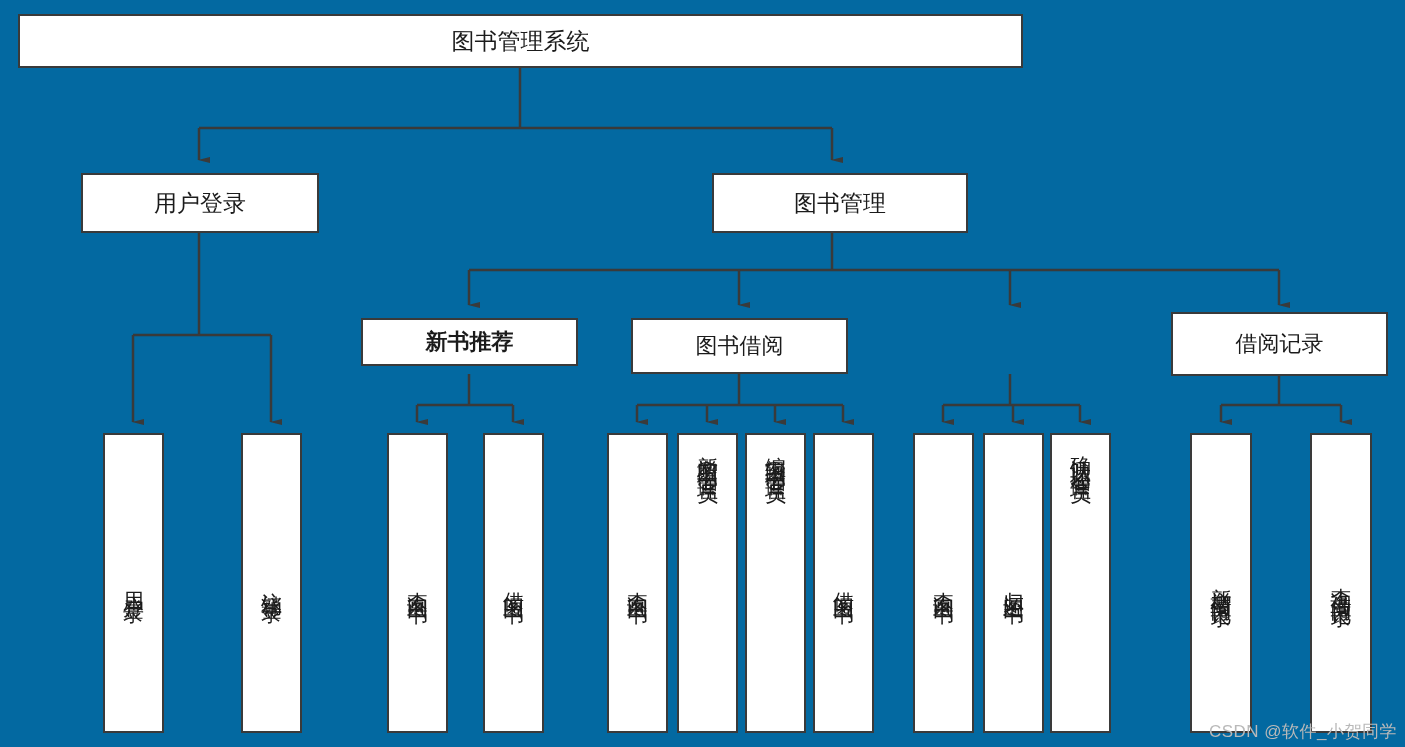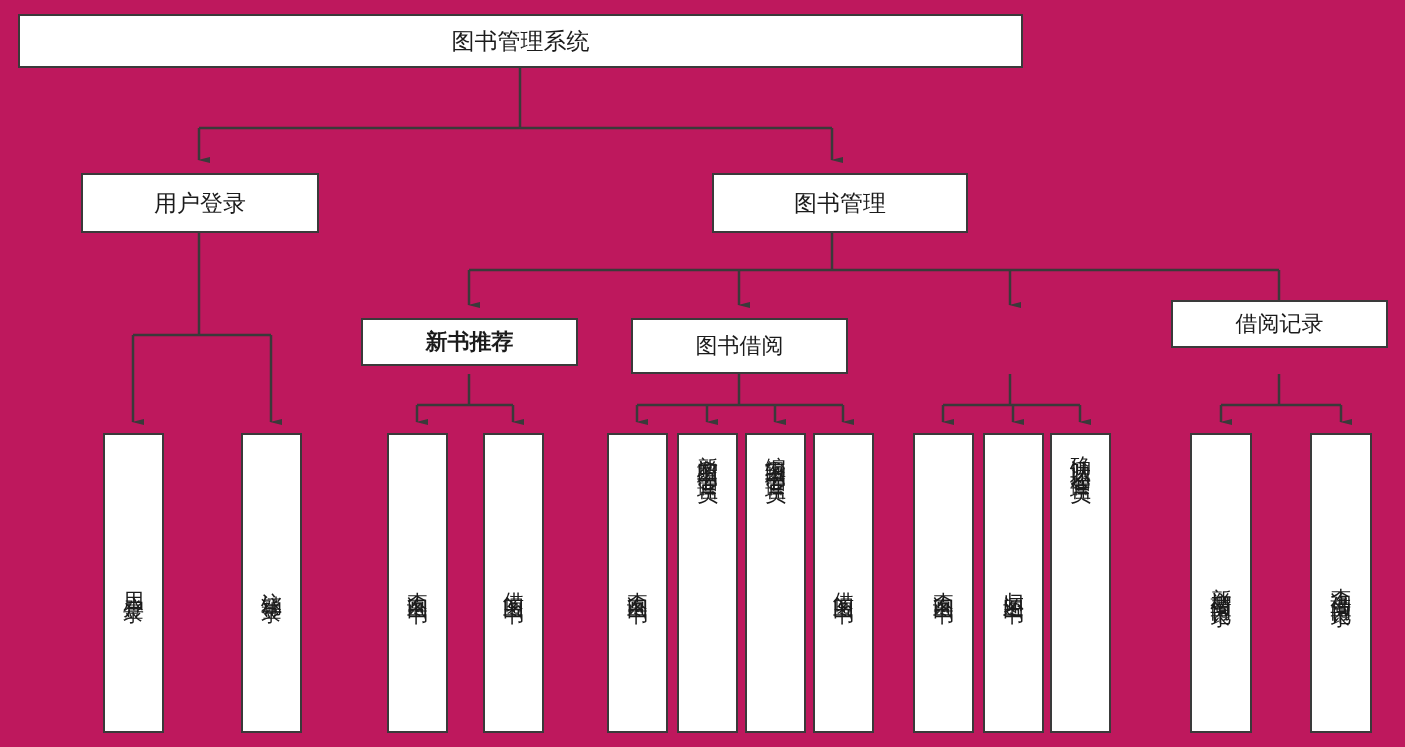--- a/index.html
+++ b/index.html
@@ -5,21 +5,21 @@
 <style>
   html,body{margin:0;padding:0;background:#ffffff;}
   body{
     font-family:"Liberation Sans","DejaVu Sans",sans-serif;
     -webkit-font-smoothing:antialiased;
   }
   #stage{
     position:relative;
     width:1405px;
     height:747px;
-    background:#be185d;
+    background:#0369a1;
     overflow:hidden;
   }
   #wires{
     position:absolute;
     left:0; top:0;
     width:1405px; height:747px;
     pointer-events:none;
   }
   .node{
     position:absolute;
@@ -125,21 +125,21 @@
 
   <div class="node level2" style="left:361px; top:318px; width:217px; height:48px;font-weight:bold;">
     <span class="hlabel">新书推荐</span>
   </div>
 
   <div class="node level2" style="left:631px; top:318px; width:217px; height:56px;">
     <span class="hlabel">图书借阅</span>
   </div>
 
 
-  <div class="node level2" style="left:1171px; top:300px; width:217px; height:48px;">
+  <div class="node level2" style="left:1171px; top:312px; width:217px; height:64px;">
     <span class="hlabel">借阅记录</span>
   </div>
 
   <div class="node leaf centered" style="left:103px; top:433px; width:61px; height:300px;">
     <span class="vtext">用户登录</span>
   </div>
 
   <div class="node leaf centered" style="left:241px; top:433px; width:61px; height:300px;">
     <span class="vtext">注销登录</span>
   </div>
@@ -181,14 +181,15 @@
   </div>
 
   <div class="node leaf centered" style="left:1190px; top:433px; width:62px; height:300px;">
     <span class="vtext">新增借阅记录</span>
   </div>
 
   <div class="node leaf centered" style="left:1310px; top:433px; width:62px; height:300px;">
     <span class="vtext">查询借阅记录</span>
   </div>
 
+  <div id="watermark">CSDN @软件_小贺同学</div>
 
 </div>
 
 </body></html>

